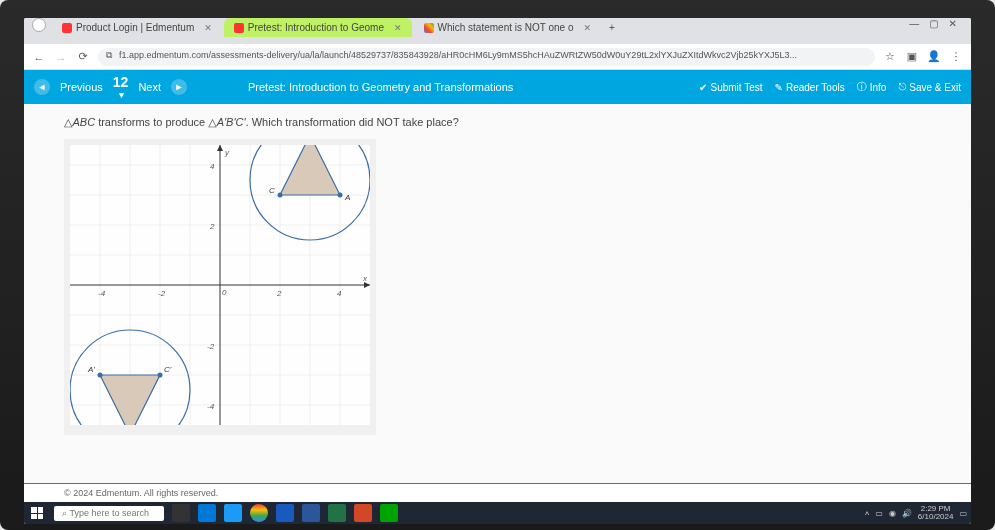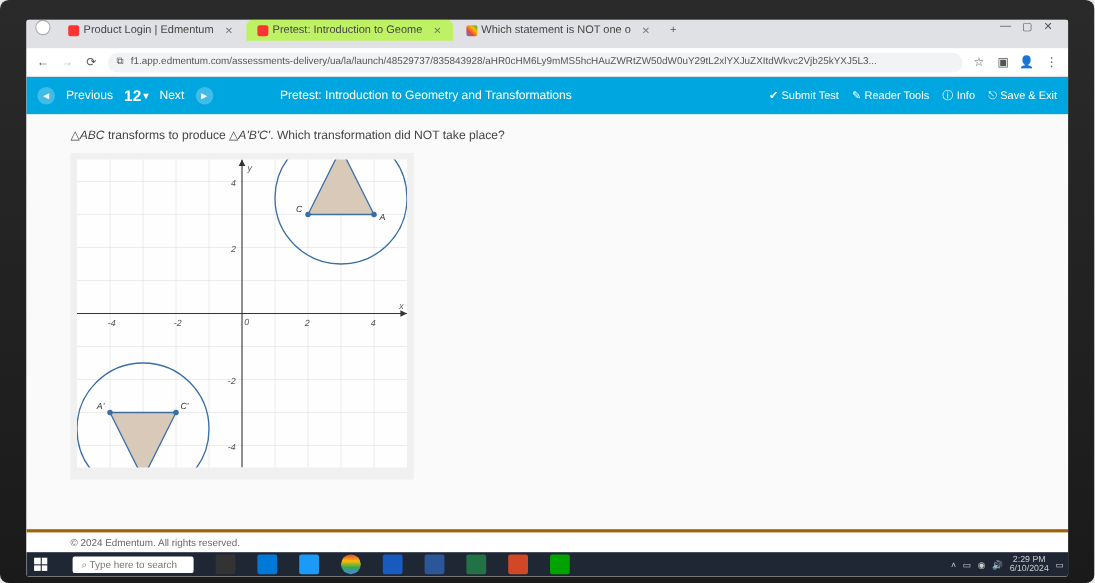--- a/index.html
+++ b/index.html
@@ -24,39 +24,39 @@
   
   .address-bar { height: 26px; background:#fff; display:flex; align-items:center; padding:0 8px; gap:8px; border-bottom:1px solid #ddd;}
   .nav-btn { width:14px; color:#555; font-size:11px; text-align:center;}
   .url-field { flex:1; height:18px; background:#f1f3f4; border-radius:9px; font-size:9px; color:#555; padding:2px 8px; overflow:hidden; white-space:nowrap;}
   .addr-icon { width:14px;height:14px; display:flex;align-items:center;justify-content:center;color:#555;font-size:11px;}
   
   
   .app-header { height: 34px; background:#00a6e0; color:#fff; display:flex; align-items:center; padding:0 10px; font-size:11px;}
   .app-header .left { display:flex; align-items:center; gap:10px;}
   .circle-btn { width:16px;height:16px;border-radius:50%;background:rgba(255,255,255,0.25);display:flex;align-items:center;justify-content:center;font-size:9px;}
-  .qnum { font-size:14px; font-weight:bold; display:flex; align-items:center;}
+  .qnum { font-size:14px; font-weight:bold; display:flex; align-items:center;flex-direction:column;}
   .qnum .chev{font-size:9px; margin-left:2px;}
   .title-area { font-weight: 500; margin-left: 10px; font-size:11px;padding-left:41px;}
   .app-header .right { margin-left:auto; display:flex; align-items:center; gap:12px; font-size:10px;}
   .right-item { display:flex;align-items:center;gap:3px;}
   
   
   .content { flex:1; background:#fafafa; overflow:auto; position:relative;}
   .question-block { padding: 12px 40px; }
   .question-text { font-size: 11px; color:#444; margin-bottom: 10px;}
   .question-text i { font-style: italic;}
   
   .figure-wrap { background:#f0f0f0; padding:6px; display:inline-block;}
   .grid-svg { background:#fefefe; }
   
-  .footer-bar { font-size:9px; color:#666; padding:4px 40px; border-top:3px solid #a16207; background:#fff;}
-  
-  
-  .taskbar { height: 22px; background:#1f2735; display:flex; align-items:center; padding:0 4px; gap:20px;}
+  .footer-bar { font-size:9px; color:#666; padding:4px 40px; border-top:1px solid #a16207; background:#fff;}
+  
+  
+  .taskbar { height: 22px; background:#1f2735; display:flex; align-items:center; padding:0 4px; gap:8px;}
   .task-start { width:18px;height:18px; display:flex;align-items:center;justify-content:center;}
   .win-logo { width:12px;height:12px; display:grid; grid-template:1fr 1fr/1fr 1fr; gap:1px;}
   .win-logo span{background:#fff;}
   .search-box { background:#fff; color:#777; font-size:9px; padding:2px 8px; border-radius:2px; width:110px;}
   .task-icon { width:18px;height:18px;border-radius:2px;}
   .tray { margin-left:auto; color:#ccc; font-size:8px; display:flex; align-items:center; gap:6px;}
 </style>
 </head>
 <body>
 

